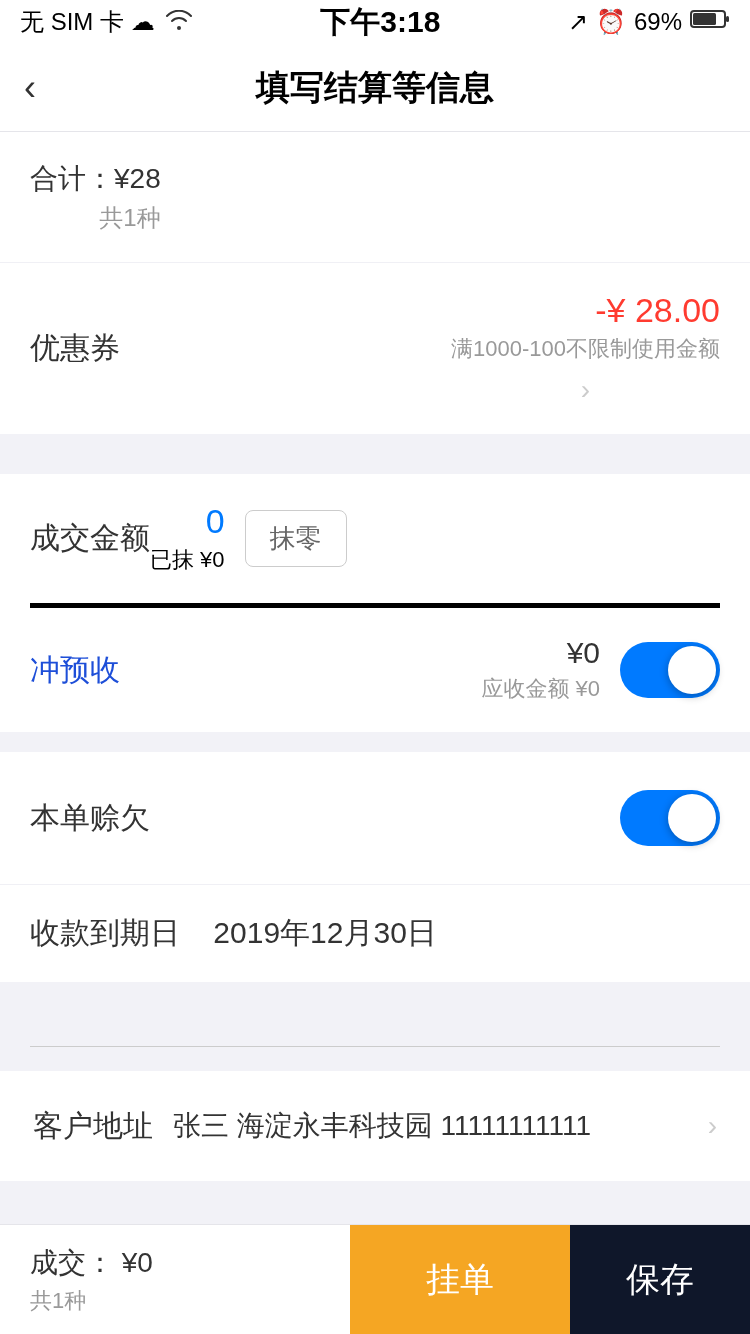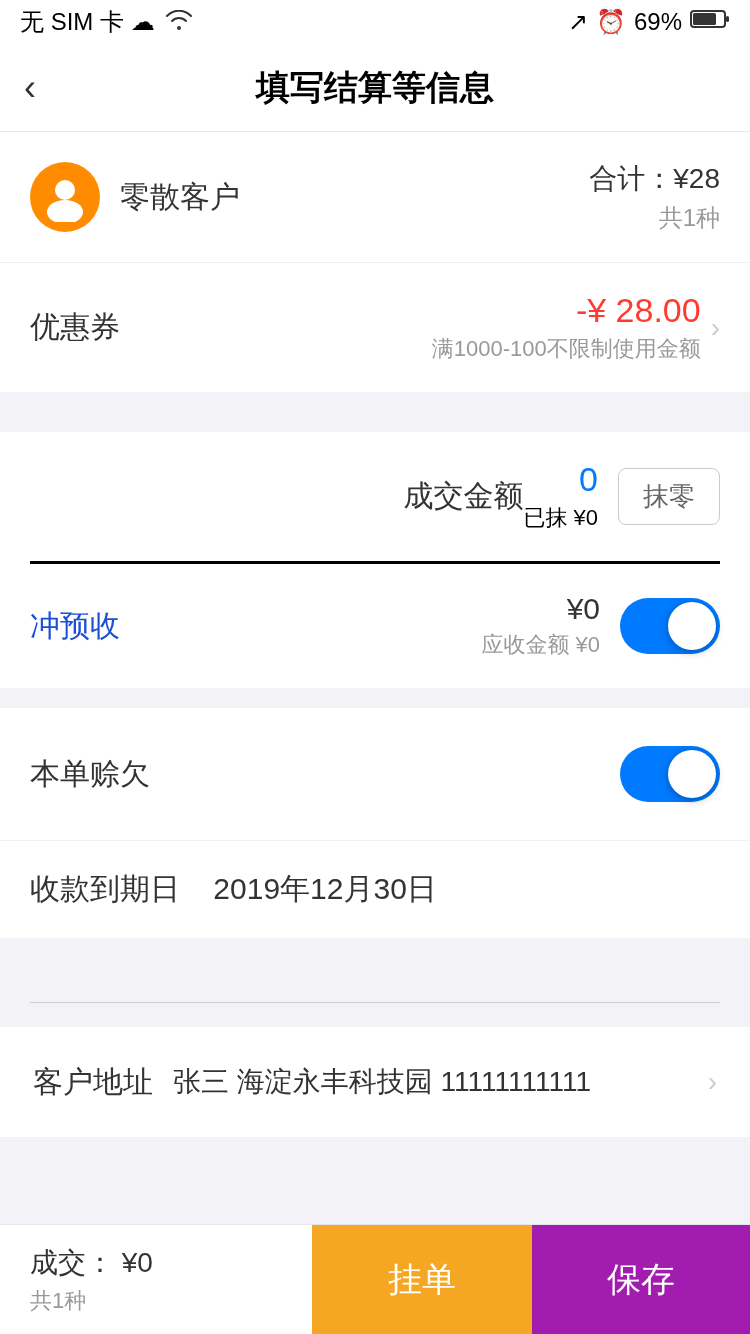--- a/index.html
+++ b/index.html
@@ -89,43 +89,43 @@
     
     .coupon-row {
       display: flex;
       align-items: center;
       justify-content: space-between;
       padding: 28px 30px;
       background: #fff;
       border-top: 1px solid #f0f0f5;
     }
     .coupon-label { font-size: 30px; color: #333; }
-    .coupon-right { display: flex; align-items: center; gap: 10px; }
+    .coupon-right { display: flex; align-items: center; gap: 10px; flex-direction: column; }
     .coupon-info { text-align: right; }
     .coupon-discount { font-size: 34px; color: #ff3b30; font-weight: 500; }
     .coupon-desc { font-size: 22px; color: #999; margin-top: 4px; }
     .chevron { font-size: 28px; color: #ccc; }
 
     
     .divider {
       height: 20px;
       background: #f2f2f7;
     }
 
     
     .amount-section {
       background: #fff;
       padding: 0 30px;
     }
     .amount-row {
       display: flex;
       align-items: center;
-      justify-content: flex-end;
+      justify-content: flex-start;
       padding: 28px 0;
-      border-bottom: 3px solid #000000;
+      border-bottom: 5px solid #000000;
     }
     .amount-label { font-size: 30px; color: #333; }
     .amount-right { display: flex; align-items: center; gap: 20px; }
     .amount-value-wrap { text-align: right; }
     .amount-value { font-size: 34px; color: #007aff; font-weight: 500; }
     .amount-sub { font-size: 22px; color: #000000; margin-top: 4px; }
     .round-btn {
       border: 1px solid #ccc;
       border-radius: 8px;
       padding: 10px 24px;
@@ -252,22 +252,22 @@
       background: #f5a623;
       display: flex;
       align-items: center;
       justify-content: center;
       font-size: 34px;
       color: #fff;
       font-weight: 500;
       cursor: pointer;
     }
     .btn-save {
-      width: 218px;
-      background: #a21caf;
+      width: 180px;
+      background: #0f172a;
       display: flex;
       align-items: center;
       justify-content: center;
       font-size: 34px;
       color: #fff;
       font-weight: 500;
       cursor: pointer;
     }
   </style>
 </head>
@@ -277,20 +277,21 @@
   <div class="status-left">
     <span>无 SIM 卡 ☁</span>
     <span>
       <svg width="28" height="20" viewBox="0 0 28 20" fill="none">
         <path d="M14 16a2 2 0 110 4 2 2 0 010-4z" fill="#333"></path>
         <path d="M7 11c1.9-1.9 4.5-3 7-3s5.1 1.1 7 3" stroke="#333" stroke-width="2" fill="none" stroke-linecap="round"></path>
         <path d="M2 6c3.3-3.3 7.8-5.3 12-5.3s8.7 2 12 5.3" stroke="#333" stroke-width="2" fill="none" stroke-linecap="round"></path>
       </svg>
     </span>
   </div>
+  <div class="status-center">下午3:18</div>
   <div class="status-right">
     <span>↗</span>
     <span>⏰</span>
     <span>69%</span>
     <span>
       <svg width="40" height="22" viewBox="0 0 40 22">
         <rect x="1" y="3" width="34" height="16" rx="3" stroke="#333" stroke-width="2" fill="none"></rect>
         <rect x="3" y="5" width="23" height="12" rx="1.5" fill="#333"></rect>
         <rect x="36" y="8" width="3" height="6" rx="1.5" fill="#333"></rect>
       </svg>
@@ -298,29 +299,20 @@
   </div>
 </div>
 
 <div class="nav-bar">
   <div class="nav-back">‹</div>
   <div class="nav-title">填写结算等信息</div>
 </div>
 
 <div class="section">
   <div class="customer-row">
-    <div class="customer-left">
-      <div class="avatar">
-        <svg class="avatar-icon" viewBox="0 0 50 50" fill="white">
-          <circle cx="25" cy="18" r="10"></circle>
-          <ellipse cx="25" cy="40" rx="18" ry="12"></ellipse>
-        </svg>
-      </div>
-      <span class="customer-name">零散客户</span>
-    </div>
     <div class="customer-right">
       <div class="total-amount">合计：¥28</div>
       <div class="total-count">共1种</div>
     </div>
   </div>
 
   <div class="coupon-row">
     <span class="coupon-label">优惠券</span>
     <div class="coupon-right">
       <div class="coupon-info">

